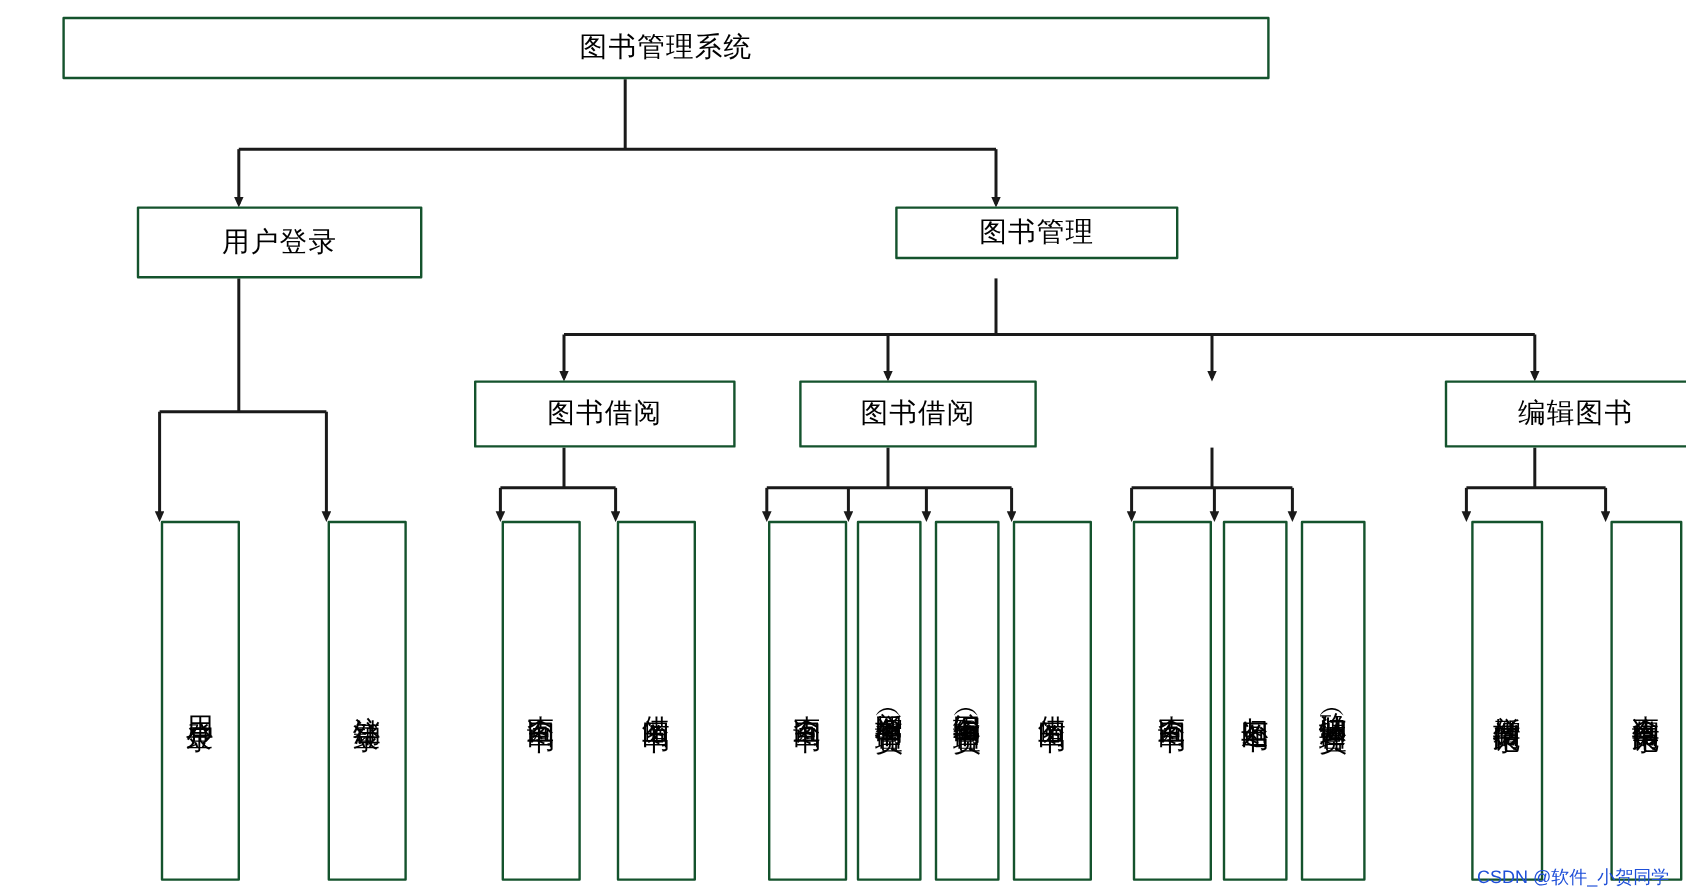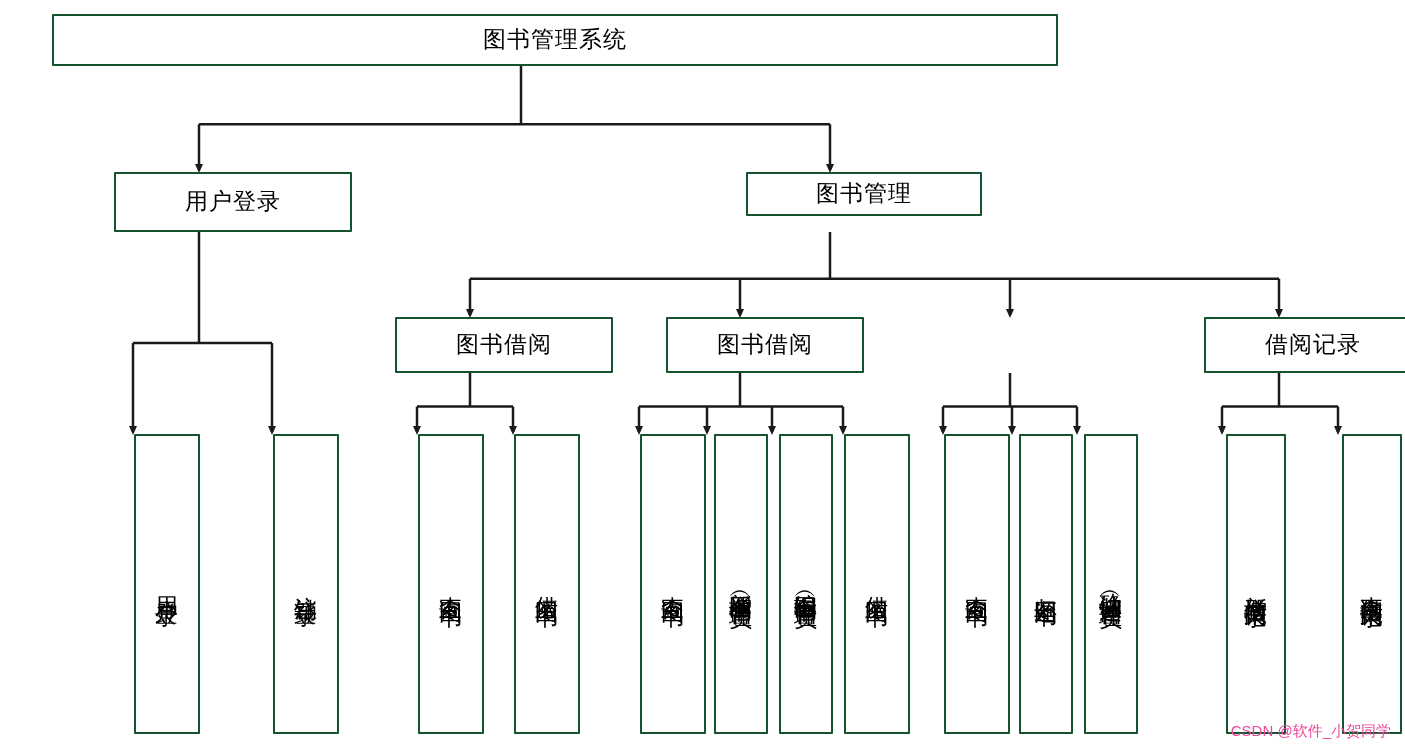--- a/index.html
+++ b/index.html
@@ -57,21 +57,21 @@
     line-height: 1.05;
   }
   .node.vert.narrow .label {
     letter-spacing: 2px;
   }
   #watermark {
     position: absolute;
     right: 14px;
     bottom: 6px;
     font-size: 15px;
-    color: #ec4899;
+    color: #1d4ed8;
     white-space: nowrap;
   }
 </style>
 </head>
 <body>
 
 <div id="stage">
   <svg id="edges" viewBox="0 0 1405 747">
     <defs>
       <marker id="arrow" markerWidth="10" markerHeight="10" refX="6" refY="4" orient="auto" markerUnits="userSpaceOnUse">
@@ -124,21 +124,21 @@
   <div class="node horiz" style="left:712px;top:172px;width:236px;height:44px;">
     <span class="label">图书管理</span>
   </div>
   <div class="node horiz" style="left:361px;top:317px;width:218px;height:56px;">
     <span class="label">图书借阅</span>
   </div>
   <div class="node horiz" style="left:632px;top:317px;width:198px;height:56px;">
     <span class="label">图书借阅</span>
   </div>
   <div class="node horiz" style="left:1170px;top:317px;width:218px;height:56px;">
-    <span class="label">借阅记录</span>
+    <span class="label">编辑图书</span>
   </div>
 
   <div class="node vert" style="left:100px;top:434px;width:66px;height:300px;">
     <span class="label">用户登录</span>
   </div>
   <div class="node vert" style="left:239px;top:434px;width:66px;height:300px;">
     <span class="label">注销登录</span>
   </div>
   <div class="node vert" style="left:384px;top:434px;width:66px;height:300px;">
     <span class="label">查询图书</span>

